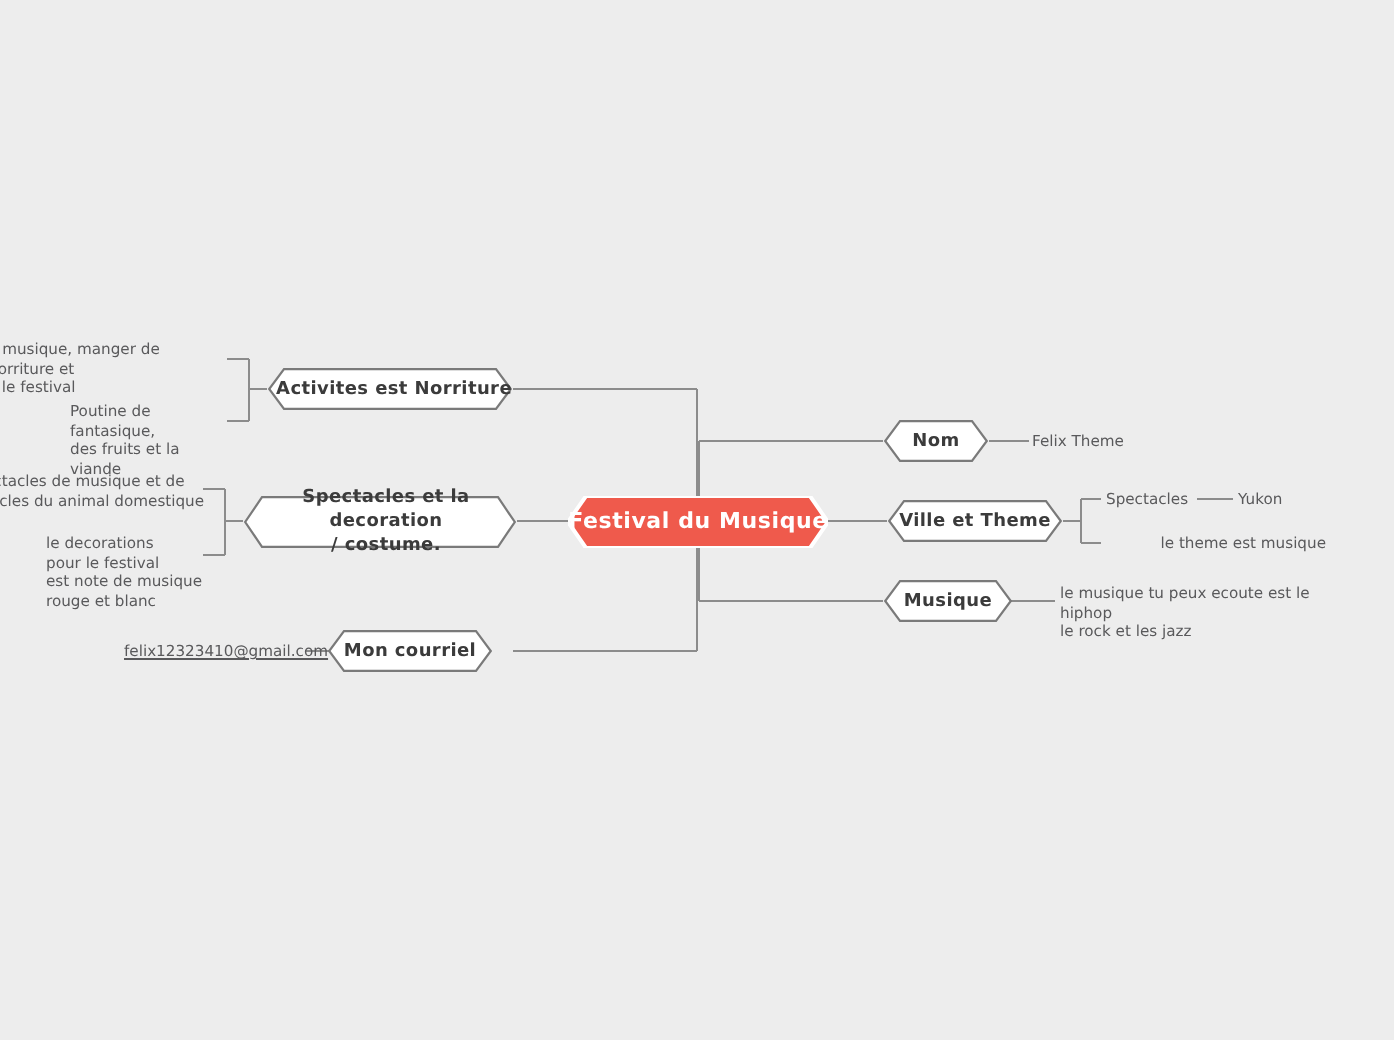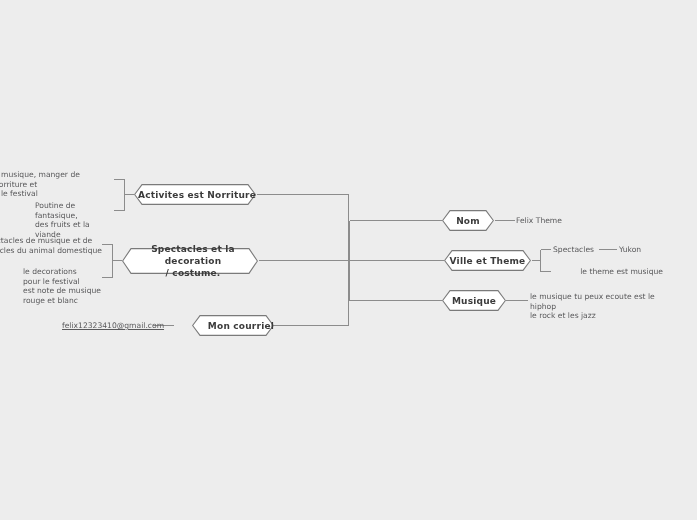--- a/index.html
+++ b/index.html
@@ -114,37 +114,43 @@
       <line x1="540.5" y1="249.5" x2="540.5" y2="271.5"></line>
       <line x1="540.5" y1="249.5" x2="550.5" y2="249.5"></line>
       <line x1="540.5" y1="271.5" x2="550.5" y2="271.5"></line>
 
       <line x1="598.5" y1="249.5" x2="616.5" y2="249.5"></line>
 
       <line x1="505.5" y1="300.5" x2="527.5" y2="300.5"></line>
     </g>
   </svg>
 
+  <div class="hex center" style="left:284px; top:248px; width:130px; height:26px;">
+    <svg class="hex-shape" viewBox="0 0 130 26" preserveAspectRatio="none">
+      <polygon points="9,0 121,0 130,13 121,26 9,26 0,13" fill="#ef5a4c" stroke="#ffffff" stroke-width="2"></polygon>
+    </svg>
+    <span class="hex-label">Festival du Musique</span>
+  </div>
 
   <div class="hex branch" style="left:134px; top:184px; width:122px; height:21px;justify-content:flex-end;">
     <svg class="hex-shape" viewBox="0 0 122 21" preserveAspectRatio="none">
       <polygon points="8,0.6 114,0.6 121.4,10.5 114,20.4 8,20.4 0.6,10.5" fill="#ffffff" stroke="#7a7a7a" stroke-width="1.1"></polygon>
     </svg>
     <span class="hex-label">Activites est Norriture</span>
   </div>
 
   <div class="hex branch" style="left:122px; top:248px; width:136px; height:26px;">
     <svg class="hex-shape" viewBox="0 0 136 26" preserveAspectRatio="none">
       <polygon points="9,0.6 127,0.6 135.4,13 127,25.4 9,25.4 0.6,13" fill="#ffffff" stroke="#7a7a7a" stroke-width="1.1"></polygon>
     </svg>
     <span class="hex-label" style="white-space:pre-line; text-align:center; padding-left:6px;">Spectacles et la decoration
 / costume.</span>
   </div>
 
-  <div class="hex branch" style="left:192px; top:315px; width:82px; height:21px;justify-content:flex-end;">
+  <div class="hex branch" style="left:164px; top:315px; width:82px; height:21px;">
     <svg class="hex-shape" viewBox="0 0 82 21" preserveAspectRatio="none">
       <polygon points="8,0.6 74,0.6 81.4,10.5 74,20.4 8,20.4 0.6,10.5" fill="#ffffff" stroke="#7a7a7a" stroke-width="1.1"></polygon>
     </svg>
     <span class="hex-label">Mon courriel</span>
   </div>
 
   <div class="hex branch" style="left:442px; top:210px; width:52px; height:21px;">
     <svg class="hex-shape" viewBox="0 0 52 21" preserveAspectRatio="none">
       <polygon points="8,0.6 44,0.6 51.4,10.5 44,20.4 8,20.4 0.6,10.5" fill="#ffffff" stroke="#7a7a7a" stroke-width="1.1"></polygon>
     </svg>

